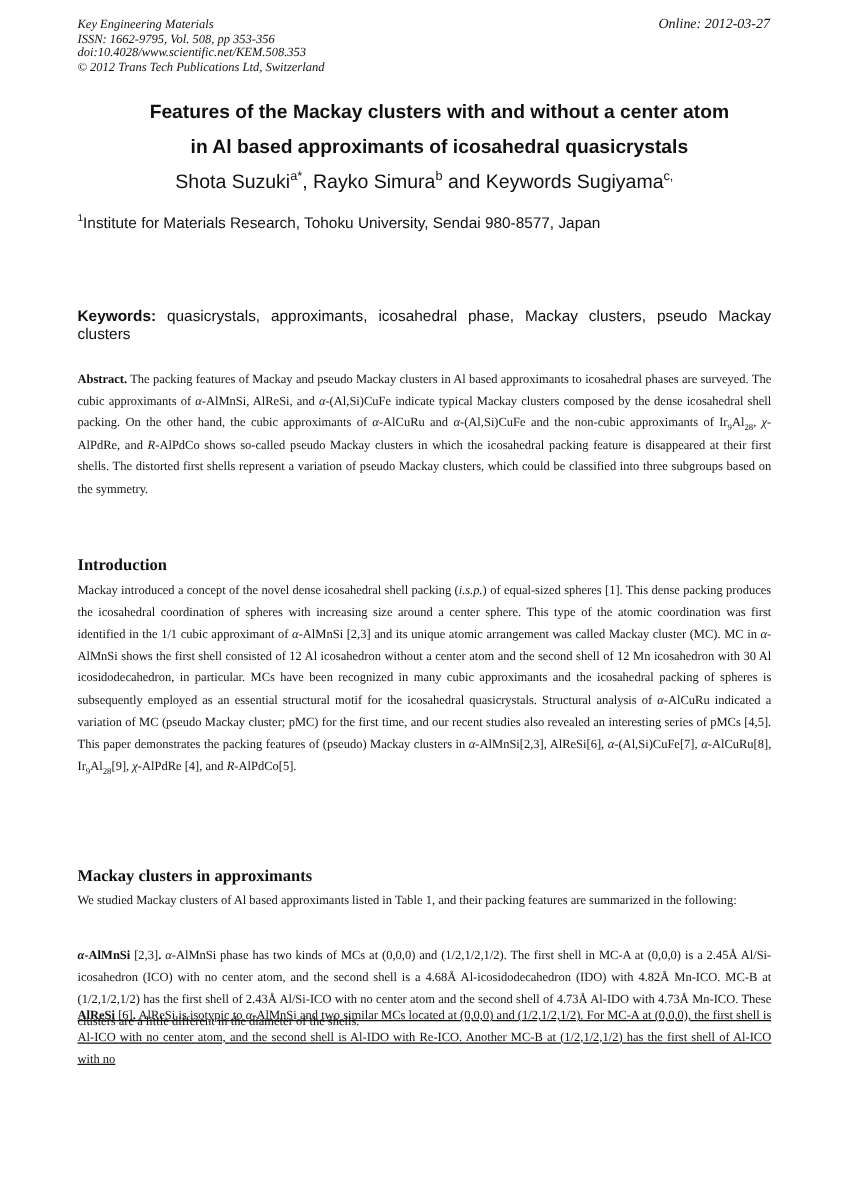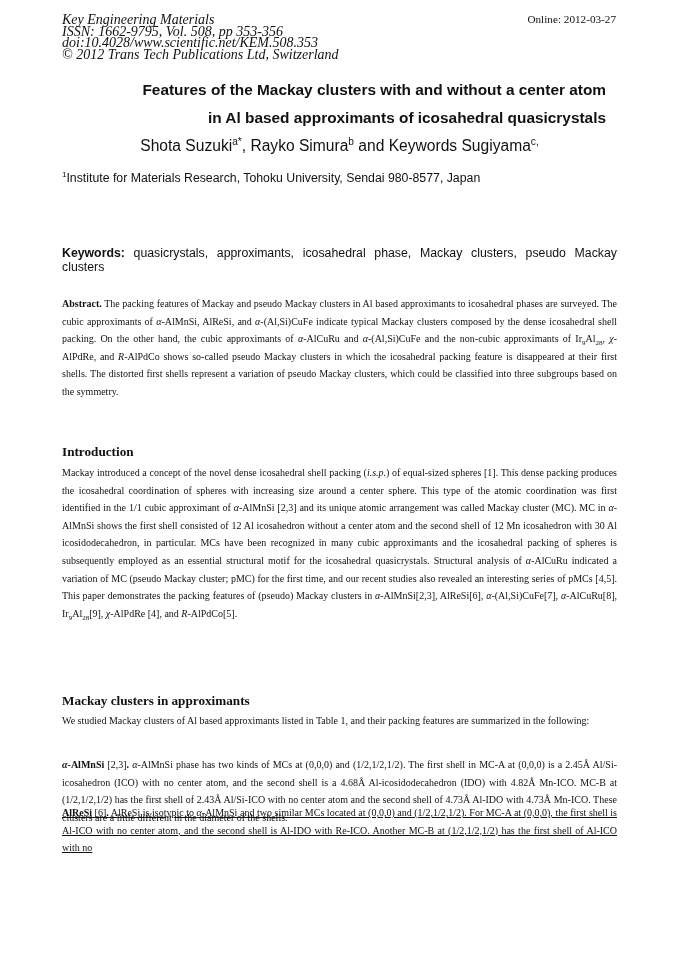--- a/index.html
+++ b/index.html
@@ -1,21 +1,21 @@
 <!DOCTYPE html>
 <html><head>
 <meta charset="utf-8">
 <style>
   html, body { margin:0; padding:0; background:#ffffff; }
   body { width:678px; height:959px; position:relative; overflow:hidden; color:#111; }
   .serif { font-family: "Liberation Serif", "DejaVu Serif", serif; }
   .sans { font-family: "Liberation Sans", "DejaVu Sans", sans-serif; }
-  .header-left { position:absolute; left:62px; top:14px; font-size:14px; line-height:11.5px; font-style:italic; }
-  .header-right { position:absolute; right:62px; top:14px; font-size:11.2px; line-height:11.5px; text-align:left; }
-  .title { position:absolute; left:51px; width:555px; top:79px; text-align:right; font-weight:bold; font-size:15.4px; line-height:22px; }
+  .header-left { position:absolute; left:62px; top:14px; font-size:10px; line-height:11.5px; font-style:italic; }
+  .header-right { position:absolute; right:62px; top:14px; font-size:11.2px; line-height:11.5px; font-style:italic; text-align:left; }
+  .title { position:absolute; left:74px; width:555px; top:79px; text-align:center; font-weight:bold; font-size:15.4px; line-height:22px; }
   .authors { position:absolute; left:62px; width:555px; top:136px; text-align:center; font-size:15.6px; line-height:20px; }
   .affil { position:absolute; left:62px; width:555px; top:168px; text-align:left; font-size:12.3px; line-height:21px; }
   sup { font-size:65%; vertical-align:super; line-height:0; }
   sub { font-size:70%; vertical-align:sub; line-height:0; }
   .keywords { position:absolute; left:62px; width:555px; top:247px; font-size:12.3px; line-height:13.5px; text-align:justify; }
   .block { position:absolute; left:62px; width:555px; font-size:10px; line-height:17.6px; text-align:justify; }
   .heading { position:absolute; left:62px; font-size:13.2px; font-weight:bold; line-height:17px; }
   .b { font-weight:bold; }
   .i { font-style:italic; }
 </style>

